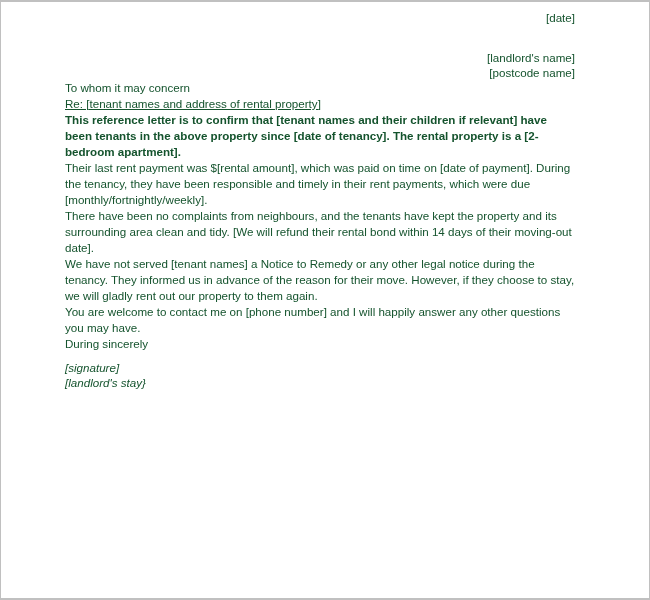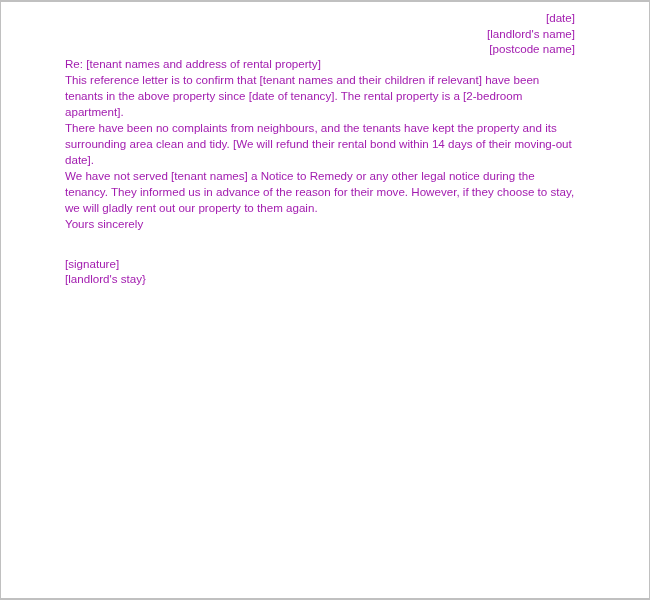--- a/index.html
+++ b/index.html
@@ -11,83 +11,90 @@
     position: relative;
     width: 650px;
     height: 600px;
     box-sizing: border-box;
     background: #ffffff;
     border: 1px solid #c0c0c0;
     border-top-width: 2px;
     border-bottom-width: 2px;
     overflow: hidden;
     font-family: "Liberation Sans", "DejaVu Sans", sans-serif;
-    color: #a21caf;
+    color: #14532d;
   }
   .content {
     box-sizing: content-box;
     padding: 8px 0 0 64px;
     width: 510px;
     font-size: 11.6px;
     line-height: 16px;
     letter-spacing: 0;
   }
   .right-block {
     text-align: right;
   }
   .date-line {
     margin: 0;
   }
   .sender-block {
+    margin-top: 24px;
     line-height: 15px;
   }
   .salutation {
     margin-top: 44px;
   }
   .subject {
     margin-top: 11px;
+    text-decoration: underline;
   }
   .para-first {
     margin-top: 9px;
+    font-weight: bold;
   }
   .para {
     margin-top: 6px;
   }
   .closing {
     margin-top: 6px;
   }
   .signature-block {
-    margin-top: 24px;
+    margin-top: 8px;
     line-height: 15px;
+    font-style: italic;
   }
   .line {
     margin: 0;
   }
 </style>
 </head>
 <body>
 
 <div class="page">
   <div class="content">
 
     <div class="right-block date-line">[date]</div>
 
     <div class="right-block sender-block">
       <p class="line">[landlord's name]</p>
       <p class="line">[postcode name]</p>
     </div>
 
+    <p class="line salutation">To whom it may concern</p>
 
     <p class="line subject">Re: [tenant names and address of rental property]</p>
 
     <p class="line para-first">This reference letter is to confirm that [tenant names and their children if relevant] have been tenants in the above property since [date of tenancy]. The rental property is a [2-bedroom apartment].</p>
+    <p class="line para">Their last rent payment was $[rental amount], which was paid on time on [date of payment]. During the tenancy, they have been responsible and timely in their rent payments, which were due [monthly/fortnightly/weekly].</p>
     <p class="line para">There have been no complaints from neighbours, and the tenants have kept the property and its surrounding area clean and tidy. [We will refund their rental bond within 14 days of their moving-out date].</p>
     <p class="line para">We have not served [tenant names] a Notice to Remedy or any other legal notice during the tenancy. They informed us in advance of the reason for their move. However, if they choose to stay, we will gladly rent out our property to them again.</p>
+    <p class="line para">You are welcome to contact me on [phone number] and I will happily answer any other questions you may have.</p>
 
-    <p class="line closing">Yours sincerely</p>
+    <p class="line closing">During sincerely</p>
 
     <div class="signature-block">
       <p class="line">[signature]</p>
       <p class="line">[landlord's stay}</p>
     </div>
 
   </div>
 </div>
 
 </body></html>

